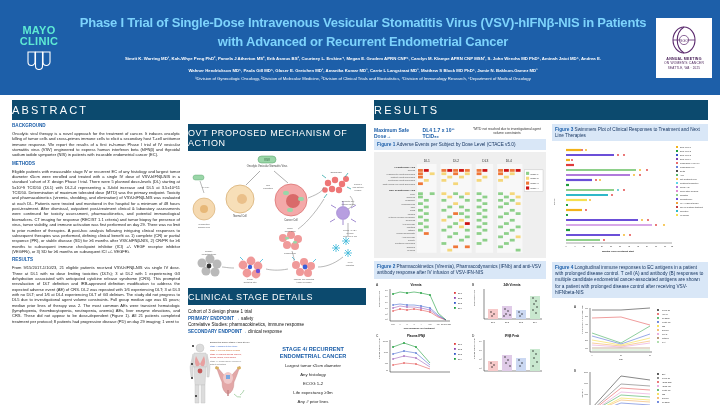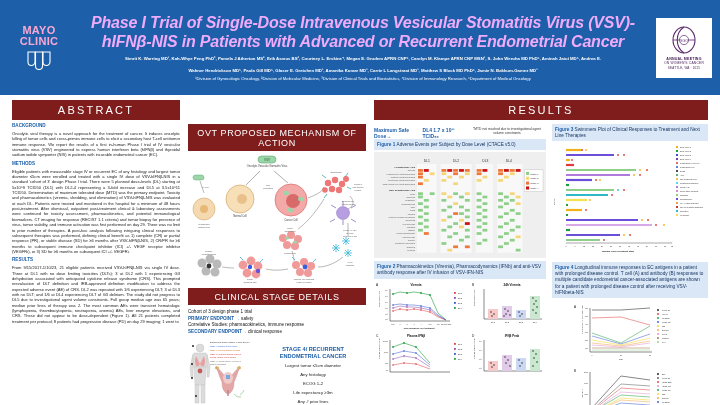--- a/index.html
+++ b/index.html
@@ -10,55 +10,54 @@
   }
   .poster { position:relative; width:720px; height:405px; background:#fff; }
 
   
   .header {
     position:absolute; left:0; top:0; width:720px; height:95px;
     background:#1d5fa9;
     display:flex; align-items:center;
   }
   .mayo-logo {
-    width:62px; margin-left:8px; color:#f9a8d4; text-align:center;
+    width:62px; margin-left:8px; color:#5eead4; text-align:center;
     flex:0 0 62px;
   }
   .mayo-logo .m1, .mayo-logo .m2 {
     font-weight:bold; font-size:11px; letter-spacing:.3px; line-height:11px;
   }
   .mayo-shield { margin:3px auto 0; width:26px; height:20px; position:relative; }
   .mayo-shield svg { display:block; }
 
   .title-block { flex:1 1 auto; text-align:center; padding:0 4px; }
   .poster-title {
-    color:#f0abfc; font-weight:bold; font-size:16px; line-height:19px;
+    color:#7dd3fc; font-weight:bold; font-size:13px; line-height:19px;
     letter-spacing:-0.2px;
-    font-style:italic;
   }
   .authors {
     color:#fff; font-size:4.3px; line-height:6.4px; margin-top:5px;
     font-weight:bold;
   }
   .affils {
     color:#fff; font-size:4.2px; line-height:6.2px; margin-top:1.5px;
   }
   .sgo-logo {
     flex:0 0 56px; width:56px; height:60px; background:#fff;
     margin-right:8px; display:flex; flex-direction:column;
     align-items:center; justify-content:center; color:#5b2a6e;
   }
   .sgo-ring { width:30px; height:30px; position:relative; }
   .sgo-l1 { font-size:3.6px; font-weight:bold; letter-spacing:.2px; margin-top:2px; color:#4a2259;}
   .sgo-l2 { font-size:3.3px; letter-spacing:.2px; color:#4a2259;}
   .sgo-l3 { font-size:3px; letter-spacing:.2px; color:#4a2259; margin-top:1px;}
 
   
   .banner {
-    background:#7f1d1d; color:#fff; text-align:center;
+    background:#0c4a6e; color:#fff; text-align:left;
     font-size:11px; letter-spacing:2.2px; padding:4px 0 4px;
   }
   .banner.sm { font-size:9px; letter-spacing:.6px; padding:3.5px 0; }
 
   
   .col1 { position:absolute; left:12px; top:100px; width:168px; }
   .col2 { position:absolute; left:188px; top:100px; width:178px;margin-top:24px; }
   .col3 { position:absolute; left:374px; top:100px; width:334px; }
 
   .body-text { font-size:4.05px; line-height:5.35px; color:#1a1a1a; text-align:justify; margin-top:3px;}

